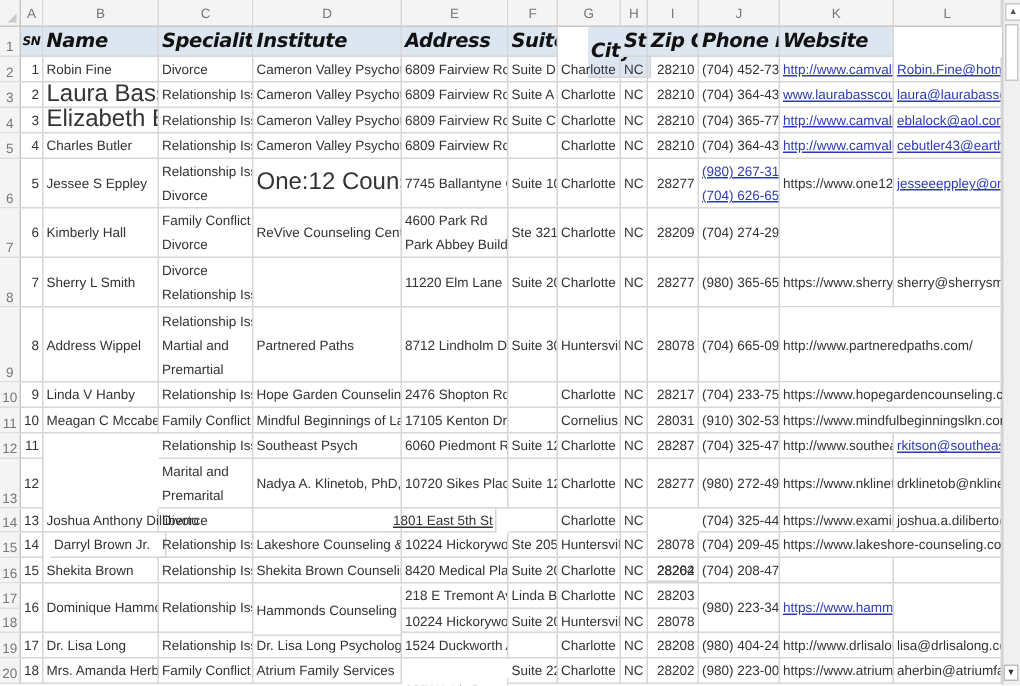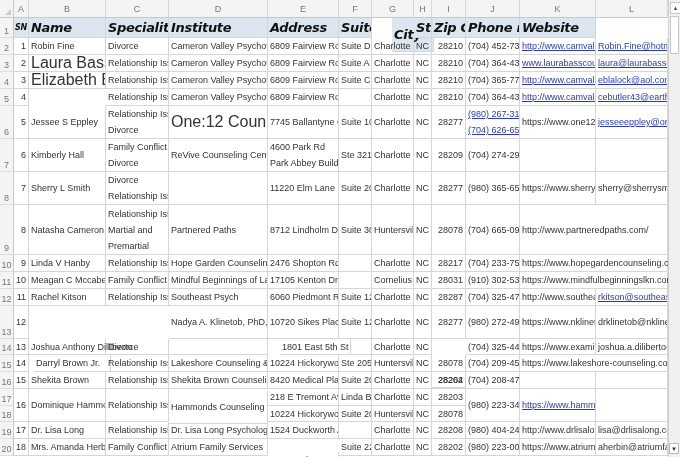--- a/index.html
+++ b/index.html
@@ -183,20 +183,23 @@
     </div>
     <div class="cell" style="left: 520px; width: 76px; top: 72px; height: 17px;">
       <span class="link">http://www.camvalley.</span>
     </div>
     <div class="cell" style="left: 596px; width: 72px; top: 72px; height: 17px;">
       <span class="link">eblalock@aol.com</span>
     </div>
     <div class="cell num" style="left: 14px; width: 15px; top: 89px; height: 17px;">
       <span>4</span>
     </div>
+    <div class="cell" style="left: 29px; width: 77px; top: 89px; height: 17px;">
+      <span>Charles Butler</span>
+    </div>
     <div class="cell" style="left: 106px; width: 63px; top: 89px; height: 17px;">
       <span>Relationship Issues</span>
     </div>
     <div class="cell" style="left: 169px; width: 99px; top: 89px; height: 17px;">
       <span>Cameron Valley Psychotherapy</span>
     </div>
     <div class="cell" style="left: 268px; width: 71px; top: 89px; height: 17px;">
       <span>6809 Fairview Road</span>
     </div>
     <div class="cell" style="left: 339px; width: 33px; top: 89px; height: 17px;">
@@ -330,21 +333,21 @@
     <div class="cell" style="left: 520px; width: 76px; top: 172px; height: 33px;">
       <span>https://www.sherrysmi</span>
     </div>
     <div class="cell" style="left: 596px; width: 72px; top: 172px; height: 33px;">
       <span>sherry@sherrysmithmft</span>
     </div>
     <div class="cell num" style="left: 14px; width: 15px; top: 205px; height: 50px;">
       <span>8</span>
     </div>
     <div class="cell" style="left: 29px; width: 77px; top: 205px; height: 50px;">
-      <span>Natasha Cameron</span>
+      <span>Address Wippel</span>
     </div>
     <div class="cell" style="left: 106px; width: 63px; top: 205px; height: 50px;">
       <span>Relationship Issues</span>
       <span>Martial and</span>
       <span>Premartial</span>
     </div>
     <div class="cell" style="left: 169px; width: 99px; top: 205px; height: 50px;">
       <span>Partnered Paths</span>
     </div>
     <div class="cell" style="left: 268px; width: 71px; top: 205px; height: 50px;">
@@ -439,23 +442,20 @@
     </div>
     <div class="cell nr" style="z-index: 2; background: rgb(255, 255, 255); left: 520px; width: 148px; top: 272px; height: 17px;">
       <span>https://www.mindfulbeginningslkn.com/</span>
     </div>
     <div class="cell" style="left: 596px; width: 72px; top: 272px; height: 17px;">
       <span></span>
     </div>
     <div class="cell num" style="left: 14px; width: 15px; top: 289px; height: 17px;">
       <span>11</span>
     </div>
-    <div class="cell" style="left: 29px; width: 77px; top: 289px; height: 17px;">
-      <span>Rachel Kitson</span>
-    </div>
     <div class="cell" style="left: 106px; width: 63px; top: 289px; height: 17px;">
       <span>Relationship Issues</span>
     </div>
     <div class="cell" style="left: 169px; width: 99px; top: 289px; height: 17px;">
       <span>Southeast Psych</span>
     </div>
     <div class="cell" style="left: 268px; width: 71px; top: 289px; height: 17px;">
       <span>6060 Piedmont Row Dri</span>
     </div>
     <div class="cell" style="left: 339px; width: 33px; top: 289px; height: 17px;">
@@ -475,20 +475,24 @@
     </div>
     <div class="cell" style="left: 520px; width: 76px; top: 289px; height: 17px;">
       <span>http://www.southeastp</span>
     </div>
     <div class="cell" style="left: 596px; width: 72px; top: 289px; height: 17px;">
       <span class="link">rkitson@southeastpsyd</span>
     </div>
     <div class="cell num" style="left: 14px; width: 15px; top: 306px; height: 33px;">
       <span>12</span>
     </div>
+    <div class="cell" style="left: 106px; width: 63px; top: 306px; height: 33px;">
+      <span>Marital and</span>
+      <span>Premarital</span>
+    </div>
     <div class="cell" style="left: 169px; width: 99px; top: 306px; height: 33px;">
       <span>Nadya A. Klinetob, PhD, PLLC</span>
     </div>
     <div class="cell" style="left: 268px; width: 71px; top: 306px; height: 33px;">
       <span>10720 Sikes Place</span>
     </div>
     <div class="cell" style="left: 339px; width: 33px; top: 306px; height: 33px;">
       <span>Suite 120</span>
     </div>
     <div class="cell" style="left: 372px; width: 42px; top: 306px; height: 33px;">
@@ -514,21 +518,21 @@
     </div>
     <div class="cell nr" style="left: 29px; width: 77px; top: 339px; height: 16px;">
       <span>Joshua Anthony Dilliberto</span>
     </div>
     <div class="cell" style="left: 106px; width: 63px; top: 339px; height: 16px;">
       <span>Divorce</span>
     </div>
     <div class="cell" style="left: 169px; width: 99px; top: 339px; height: 16px;">
       <span></span>
     </div>
-    <div class="cell" style="left: 280px; width: 71px; top: 339px; height: 16px;">
+    <div class="cell" style="left: 260px; width: 71px; top: 339px; height: 16px; text-decoration: underline;">
       <span>1801 East 5th St</span>
     </div>
     <div class="cell" style="left: 339px; width: 33px; top: 339px; height: 16px;">
       <span></span>
     </div>
     <div class="cell" style="left: 372px; width: 42px; top: 339px; height: 16px;">
       <span>Charlotte</span>
     </div>
     <div class="cell" style="left: 414px; width: 18px; top: 339px; height: 16px;">
       <span>NC</span>

